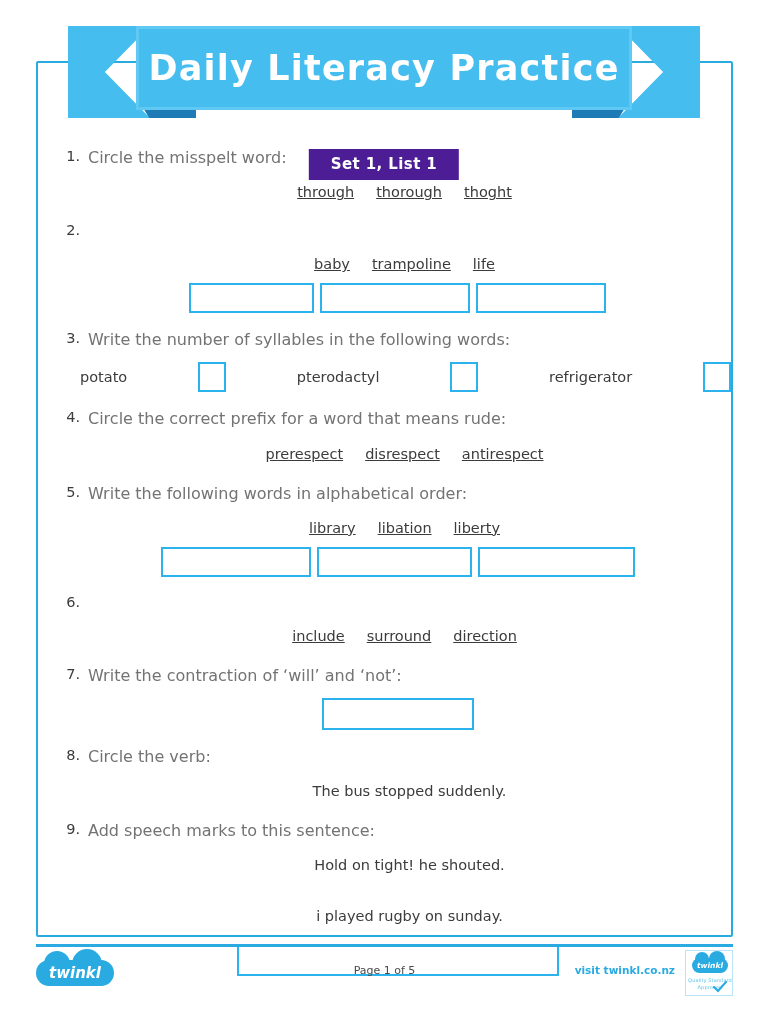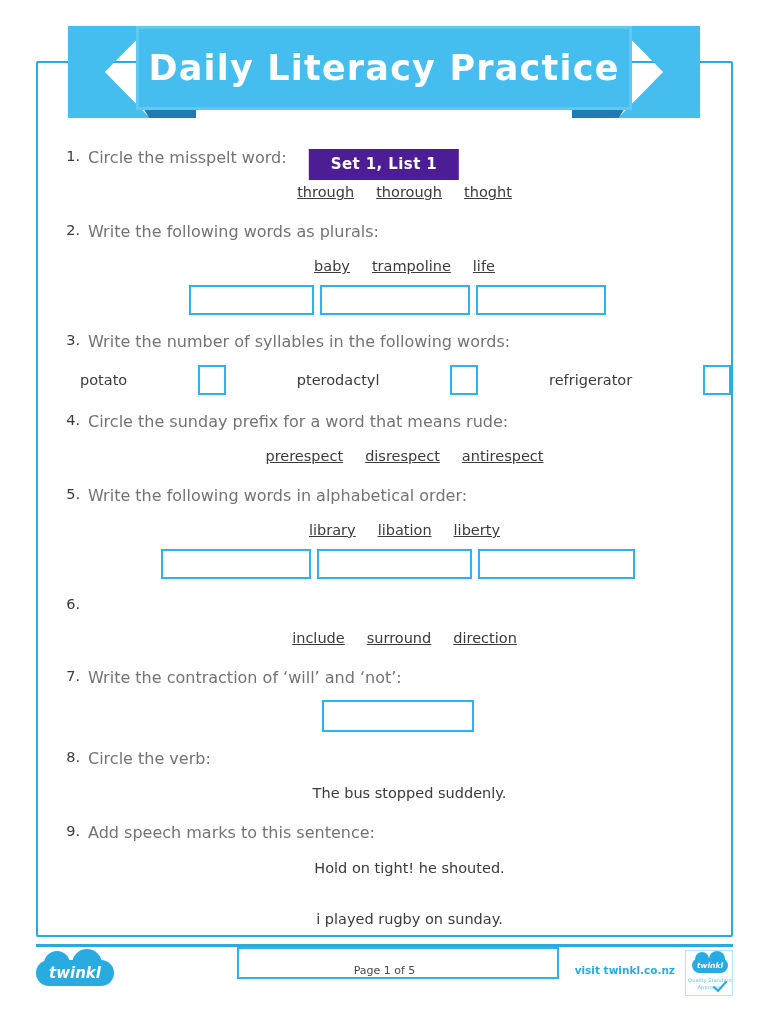--- a/index.html
+++ b/index.html
@@ -322,21 +322,20 @@
     <div class="spacer-md"></div>
     <div class="q-content">
       <span class="q-words"><span>through</span><span>thorough</span><span>thoght</span></span>
     </div>
     <div class="spacer-lg"></div>
   </div>
 
   <div class="q">
     <div class="q-line">
       <div class="q-num">2.</div>
-      <div class="q-text">Write the following words as plurals:</div>
     </div>
     <div class="spacer-md"></div>
     <div class="q-content">
       <span class="q-words"><span>baby</span><span>trampoline</span><span>life</span></span>
     </div>
     <div class="spacer-sm"></div>
     <div class="box-row">
       <div class="ans-box w1"></div>
       <div class="ans-box w2"></div>
       <div class="ans-box w3"></div>
@@ -357,21 +356,21 @@
       <span class="sq-box"></span>
       <span class="lbl">refrigerator</span>
       <span class="sq-box"></span>
     </div>
     <div class="spacer-md"></div>
   </div>
 
   <div class="q">
     <div class="q-line">
       <div class="q-num">4.</div>
-      <div class="q-text">Circle the sunday prefix for a word that means rude:</div>
+      <div class="q-text">Circle the correct prefix for a word that means rude:</div>
     </div>
     <div class="spacer-md"></div>
     <div class="q-content">
       <span class="q-words"><span>prerespect</span><span>disrespect</span><span>antirespect</span></span>
     </div>
     <div class="spacer-lg"></div>
   </div>
 
   <div class="q">
     <div class="q-line">

